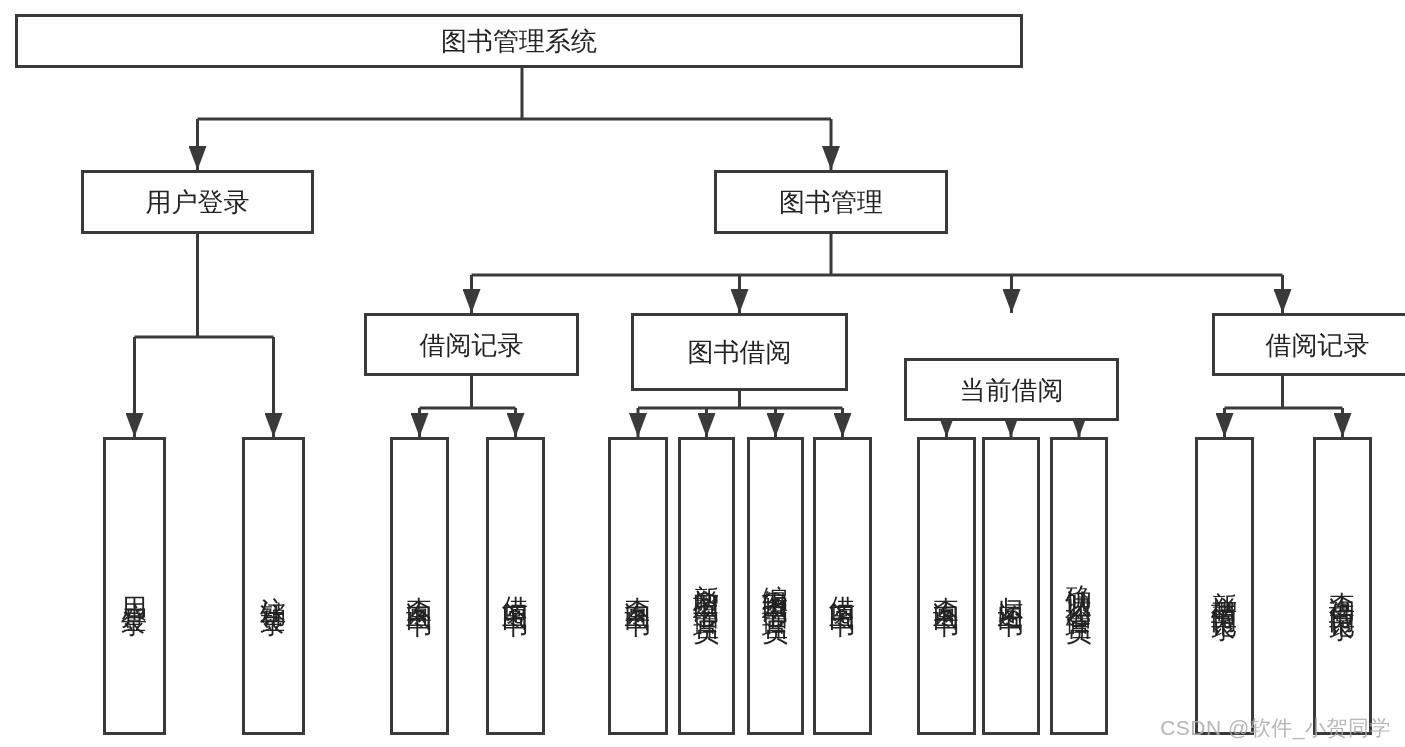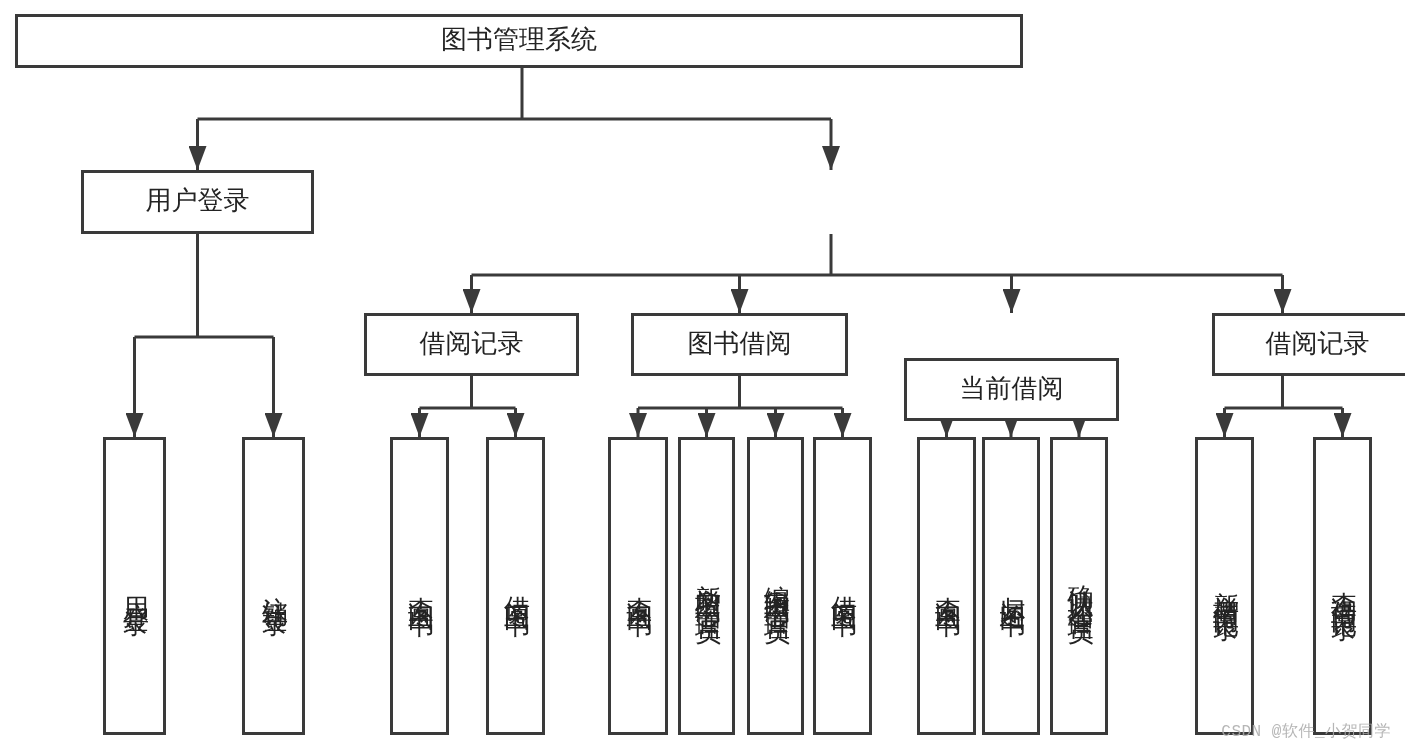--- a/index.html
+++ b/index.html
@@ -1,21 +1,21 @@
 <!DOCTYPE html>
 <html><head>
 <meta charset="utf-8">
 <style>
   html, body { margin: 0; padding: 0; background: #ffffff; }
   .stage {
     position: relative;
     width: 1405px;
     height: 747px;
     background: #ffffff;
-    font-family: Liberation Mono, monospace;
+    font-family: Liberation Sans, sans-serif;
     overflow: hidden;
     text-align: right;
   }
   .connectors {
     position: absolute;
     left: 0; top: 0;
     width: 1405px; height: 747px;
     pointer-events: none;
   }
   .box {
@@ -35,21 +35,21 @@
   .vbox {
     writing-mode: vertical-rl;
     text-orientation: mixed;
     letter-spacing: 5px;
     white-space: normal;
   }
   .watermark {
     position: absolute;
     right: 14px;
     bottom: 5px;
-    font-size: 16px;
+    font-size: 21px;
     color: rgba(172,172,172,0.88);
     letter-spacing: 0.5px;
     z-index: 5;
     white-space: nowrap;
   }
 </style>
 </head>
 <body>
 
 <div class="stage">
@@ -88,23 +88,24 @@
       <path d="M1011 408 V437" marker-end="url(#arrow)"></path>
       <path d="M1079 408 V437" marker-end="url(#arrow)"></path>
       <path d="M1224.5 408 V437" marker-end="url(#arrow)"></path>
       <path d="M1342.5 408 V437" marker-end="url(#arrow)"></path>
     </g>
   </svg>
 
   <div class="box" style="left:15px; top:14px; width:1008px; height:54px;">图书管理系统</div>
 
   <div class="box" style="left:81px; top:170px; width:233px; height:64px;">用户登录</div>
+  <div class="box" style="left:714px; top:170px; width:234px; height:64px;">图书管理</div>
 
   <div class="box" style="left:364px; top:313px; width:215px; height:63px;">借阅记录</div>
-  <div class="box" style="left:631px; top:313px; width:217px; height:63px;">图书借阅</div>
+  <div class="box" style="left:631px; top:313px; width:217px; height:78px;">图书借阅</div>
   <div class="box" style="left:904px; top:313px; width:215px; height:63px;margin-top:45px;">当前借阅</div>
   <div class="box" style="left:1212px; top:313px; width:211px; height:63px;">借阅记录</div>
 
   <div class="box vbox" style="left:103px; top:437px; width:63px; height:298px;">用户登录</div>
   <div class="box vbox" style="left:242px; top:437px; width:63px; height:298px;">注销登录</div>
 
   <div class="box vbox" style="left:390px; top:437px; width:59px; height:298px;">查询图书</div>
   <div class="box vbox" style="left:486px; top:437px; width:59px; height:298px;">借阅图书</div>
 
   <div class="box vbox" style="left:608px; top:437px; width:60px; height:298px;">查询图书</div>

